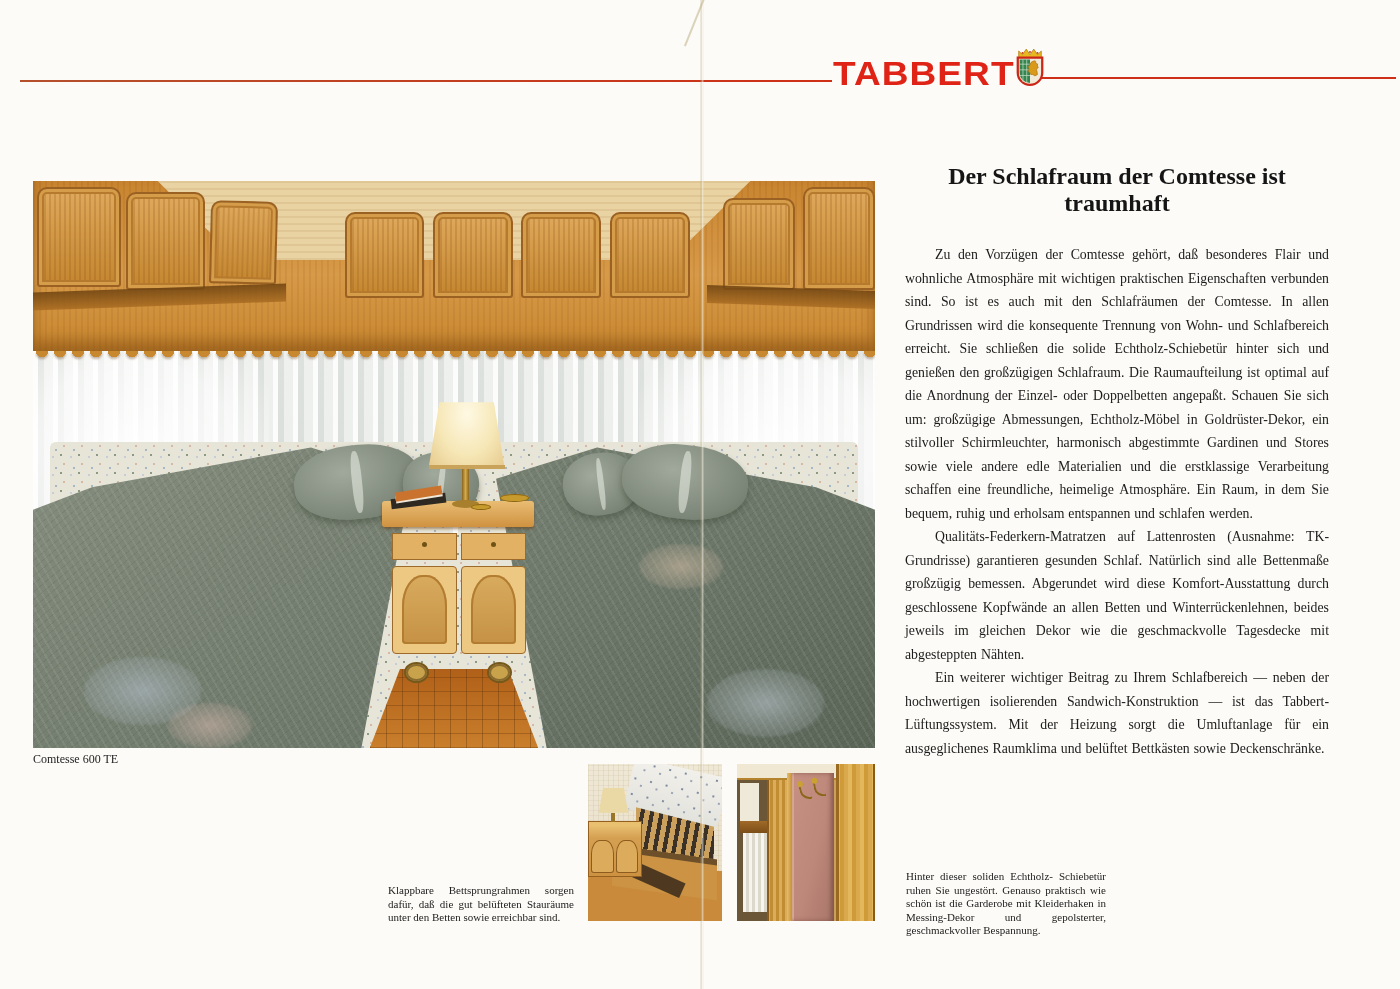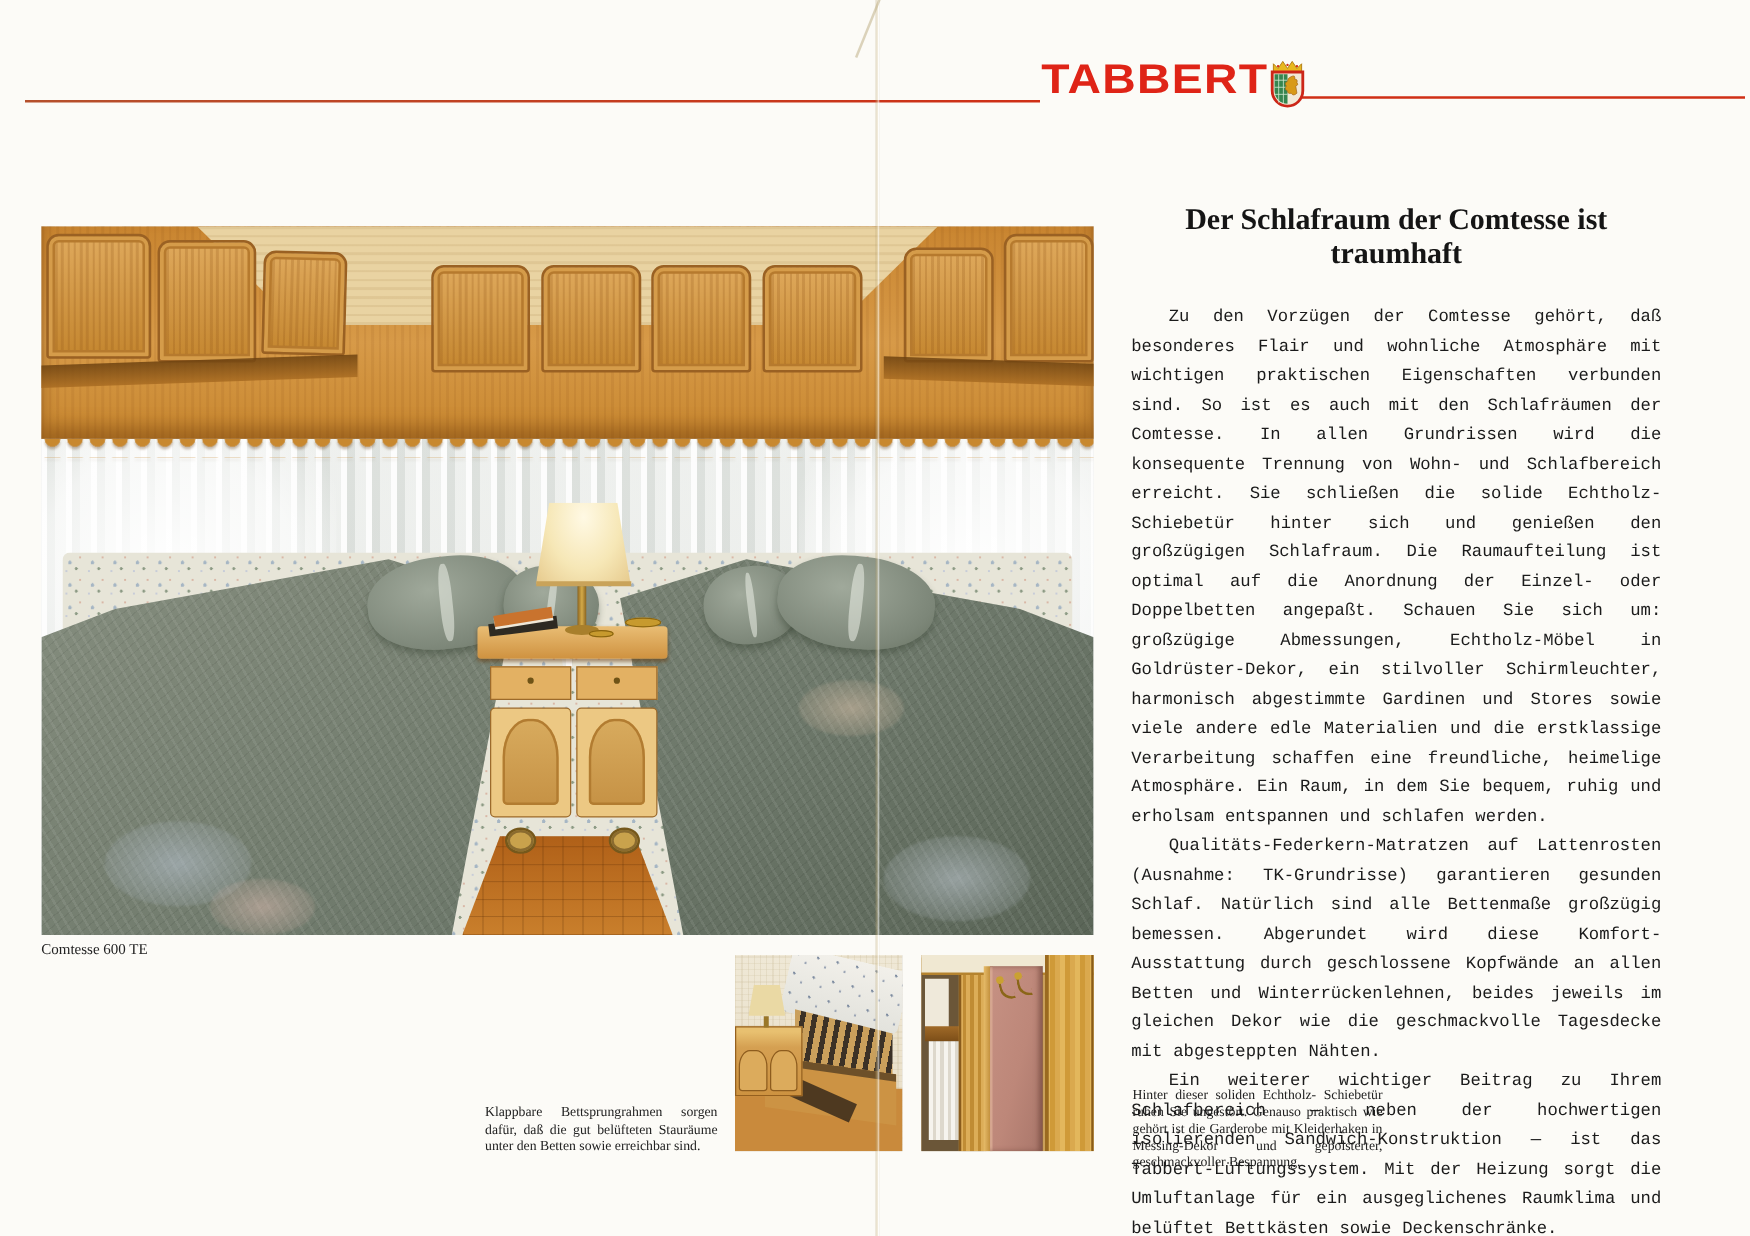--- a/index.html
+++ b/index.html
@@ -2,33 +2,33 @@
 <html><head>
 <meta charset="utf-8">
 <style>
   html,body{margin:0;padding:0;}
   body{width:1400px;height:989px;position:relative;background:#fcfbf7;font-family:"Liberation Serif",serif;overflow:hidden;}
 
   
   .rule{position:absolute;height:2px;background:linear-gradient(90deg,#b5502c,#cf2f16);z-index:5;}
   .rule-left{left:20px;top:80px;width:812px;}
   .rule-right{left:1027px;top:77px;width:369px;background:#cf2f16;}
-  .brand{position:absolute;left:833px;top:48px;display:flex;align-items:flex-start;z-index:6;}
+  .brand{position:absolute;left:833px;top:48px;display:flex;align-items:flex-end;z-index:6;}
   .brand-text{font-family:"Liberation Sans",sans-serif;font-weight:700;font-size:36px;line-height:34px;color:#df2417;letter-spacing:1px;transform:scaleY(.92) scaleX(1.03);transform-origin:left top;}
   .crest{margin-left:5px;margin-top:-2px;}
 
   
   .fold{position:absolute;left:700px;top:0;width:4px;height:989px;z-index:60;
     background:linear-gradient(90deg,rgba(120,100,60,.10),rgba(206,186,136,.42) 40%,rgba(255,255,255,.55) 70%,rgba(120,100,60,.08));}
   .crease{position:absolute;left:694px;top:-6px;width:2px;height:54px;transform:rotate(22deg);background:rgba(185,170,125,.5);z-index:61;}
 
   
   .article{position:absolute;left:905px;top:163px;width:424px;z-index:4;}
   .article h1{font-size:24px;font-weight:bold;text-align:center;margin:0 0 26px 0;color:#151515;}
-  .article p{font-size:13.8px;line-height:23.5px;text-align:justify;text-indent:30px;margin:0;color:#1b1b1b;word-spacing:.5px;font-family:Liberation Mono, monospace;}
+  .article p{font-size:13.8px;line-height:23.5px;text-align:justify;text-indent:30px;margin:0;color:#1b1b1b;word-spacing:.5px;}
 
   .caption-main{position:absolute;left:33px;top:752px;font-size:12px;color:#222;z-index:4;}
   .caption-sm{position:absolute;font-size:11px;line-height:13.5px;color:#222;text-align:justify;z-index:4;}
   .caption-left{left:388px;top:884px;width:186px;}
   .caption-right{left:906px;top:870px;width:200px;}
 
   
   .photo{position:absolute;overflow:hidden;z-index:2;background:#ddd;}
   .mp{left:33px;top:181px;width:842px;height:567px;}
   .sp1{left:588px;top:764px;width:134px;height:157px;}
@@ -284,21 +284,21 @@
     <div class="sp2-slidedoor"></div>
     <div class="sp2-ceil"></div>
     <div class="sp2-trim"></div>
     <div class="sp2-panel"></div>
     <div class="sp2-hook hk1"></div>
     <div class="sp2-hook hk2"></div>
     <div class="sp2-wood"></div>
   </div>
 
   <div class="caption-sm caption-left">Klappbare Bettsprungrahmen sorgen dafür, daß die gut belüfteten Stauräume unter den Betten sowie erreichbar sind.</div>
-  <div class="caption-sm caption-right">Hinter dieser soliden Echtholz- Schiebetür ruhen Sie ungestört. Genauso praktisch wie gehört ist die Garderobe mit Kleiderhaken in Messing-Dekor und gepolsterter, geschmackvoller Bespannung.</div>
+  <div class="caption-sm caption-right">Hinter dieser soliden Echtholz- Schiebetür ruhen Sie ungestört. Genauso praktisch wie schön ist die Garderobe mit Kleiderhaken in Messing-Dekor und gepolsterter, geschmackvoller Bespannung.</div>
 
   <div class="article">
     <h1>Der Schlafraum der Comtesse ist traumhaft</h1>
     <p>Zu den Vorzügen der Comtesse gehört, daß besonderes Flair und wohnliche Atmosphäre mit wichtigen praktischen Eigenschaften verbunden sind. So ist es auch mit den Schlafräumen der Comtesse. In allen Grundrissen wird die konsequente Trennung von Wohn- und Schlafbereich erreicht. Sie schließen die solide Echtholz-Schiebetür hinter sich und genießen den großzügigen Schlafraum. Die Raumaufteilung ist optimal auf die Anordnung der Einzel- oder Doppelbetten angepaßt. Schauen Sie sich um: großzügige Abmessungen, Echtholz-Möbel in Goldrüster-Dekor, ein stilvoller Schirmleuchter, harmonisch abgestimmte Gardinen und Stores sowie viele andere edle Materialien und die erstklassige Verarbeitung schaffen eine freundliche, heimelige Atmosphäre. Ein Raum, in dem Sie bequem, ruhig und erholsam entspannen und schlafen werden.</p>
     <p>Qualitäts-Federkern-Matratzen auf Lattenrosten (Ausnahme: TK-Grundrisse) garantieren gesunden Schlaf. Natürlich sind alle Bettenmaße großzügig bemessen. Abgerundet wird diese Komfort-Ausstattung durch geschlossene Kopfwände an allen Betten und Winterrückenlehnen, beides jeweils im gleichen Dekor wie die geschmackvolle Tagesdecke mit abgesteppten Nähten.</p>
     <p>Ein weiterer wichtiger Beitrag zu Ihrem Schlafbereich — neben der hochwertigen isolierenden Sandwich-Konstruktion — ist das Tabbert-Lüftungssystem. Mit der Heizung sorgt die Umluftanlage für ein ausgeglichenes Raumklima und belüftet Bettkästen sowie Deckenschränke.</p>
   </div>
 
   <div class="fold"></div>
   <div class="crease"></div>

